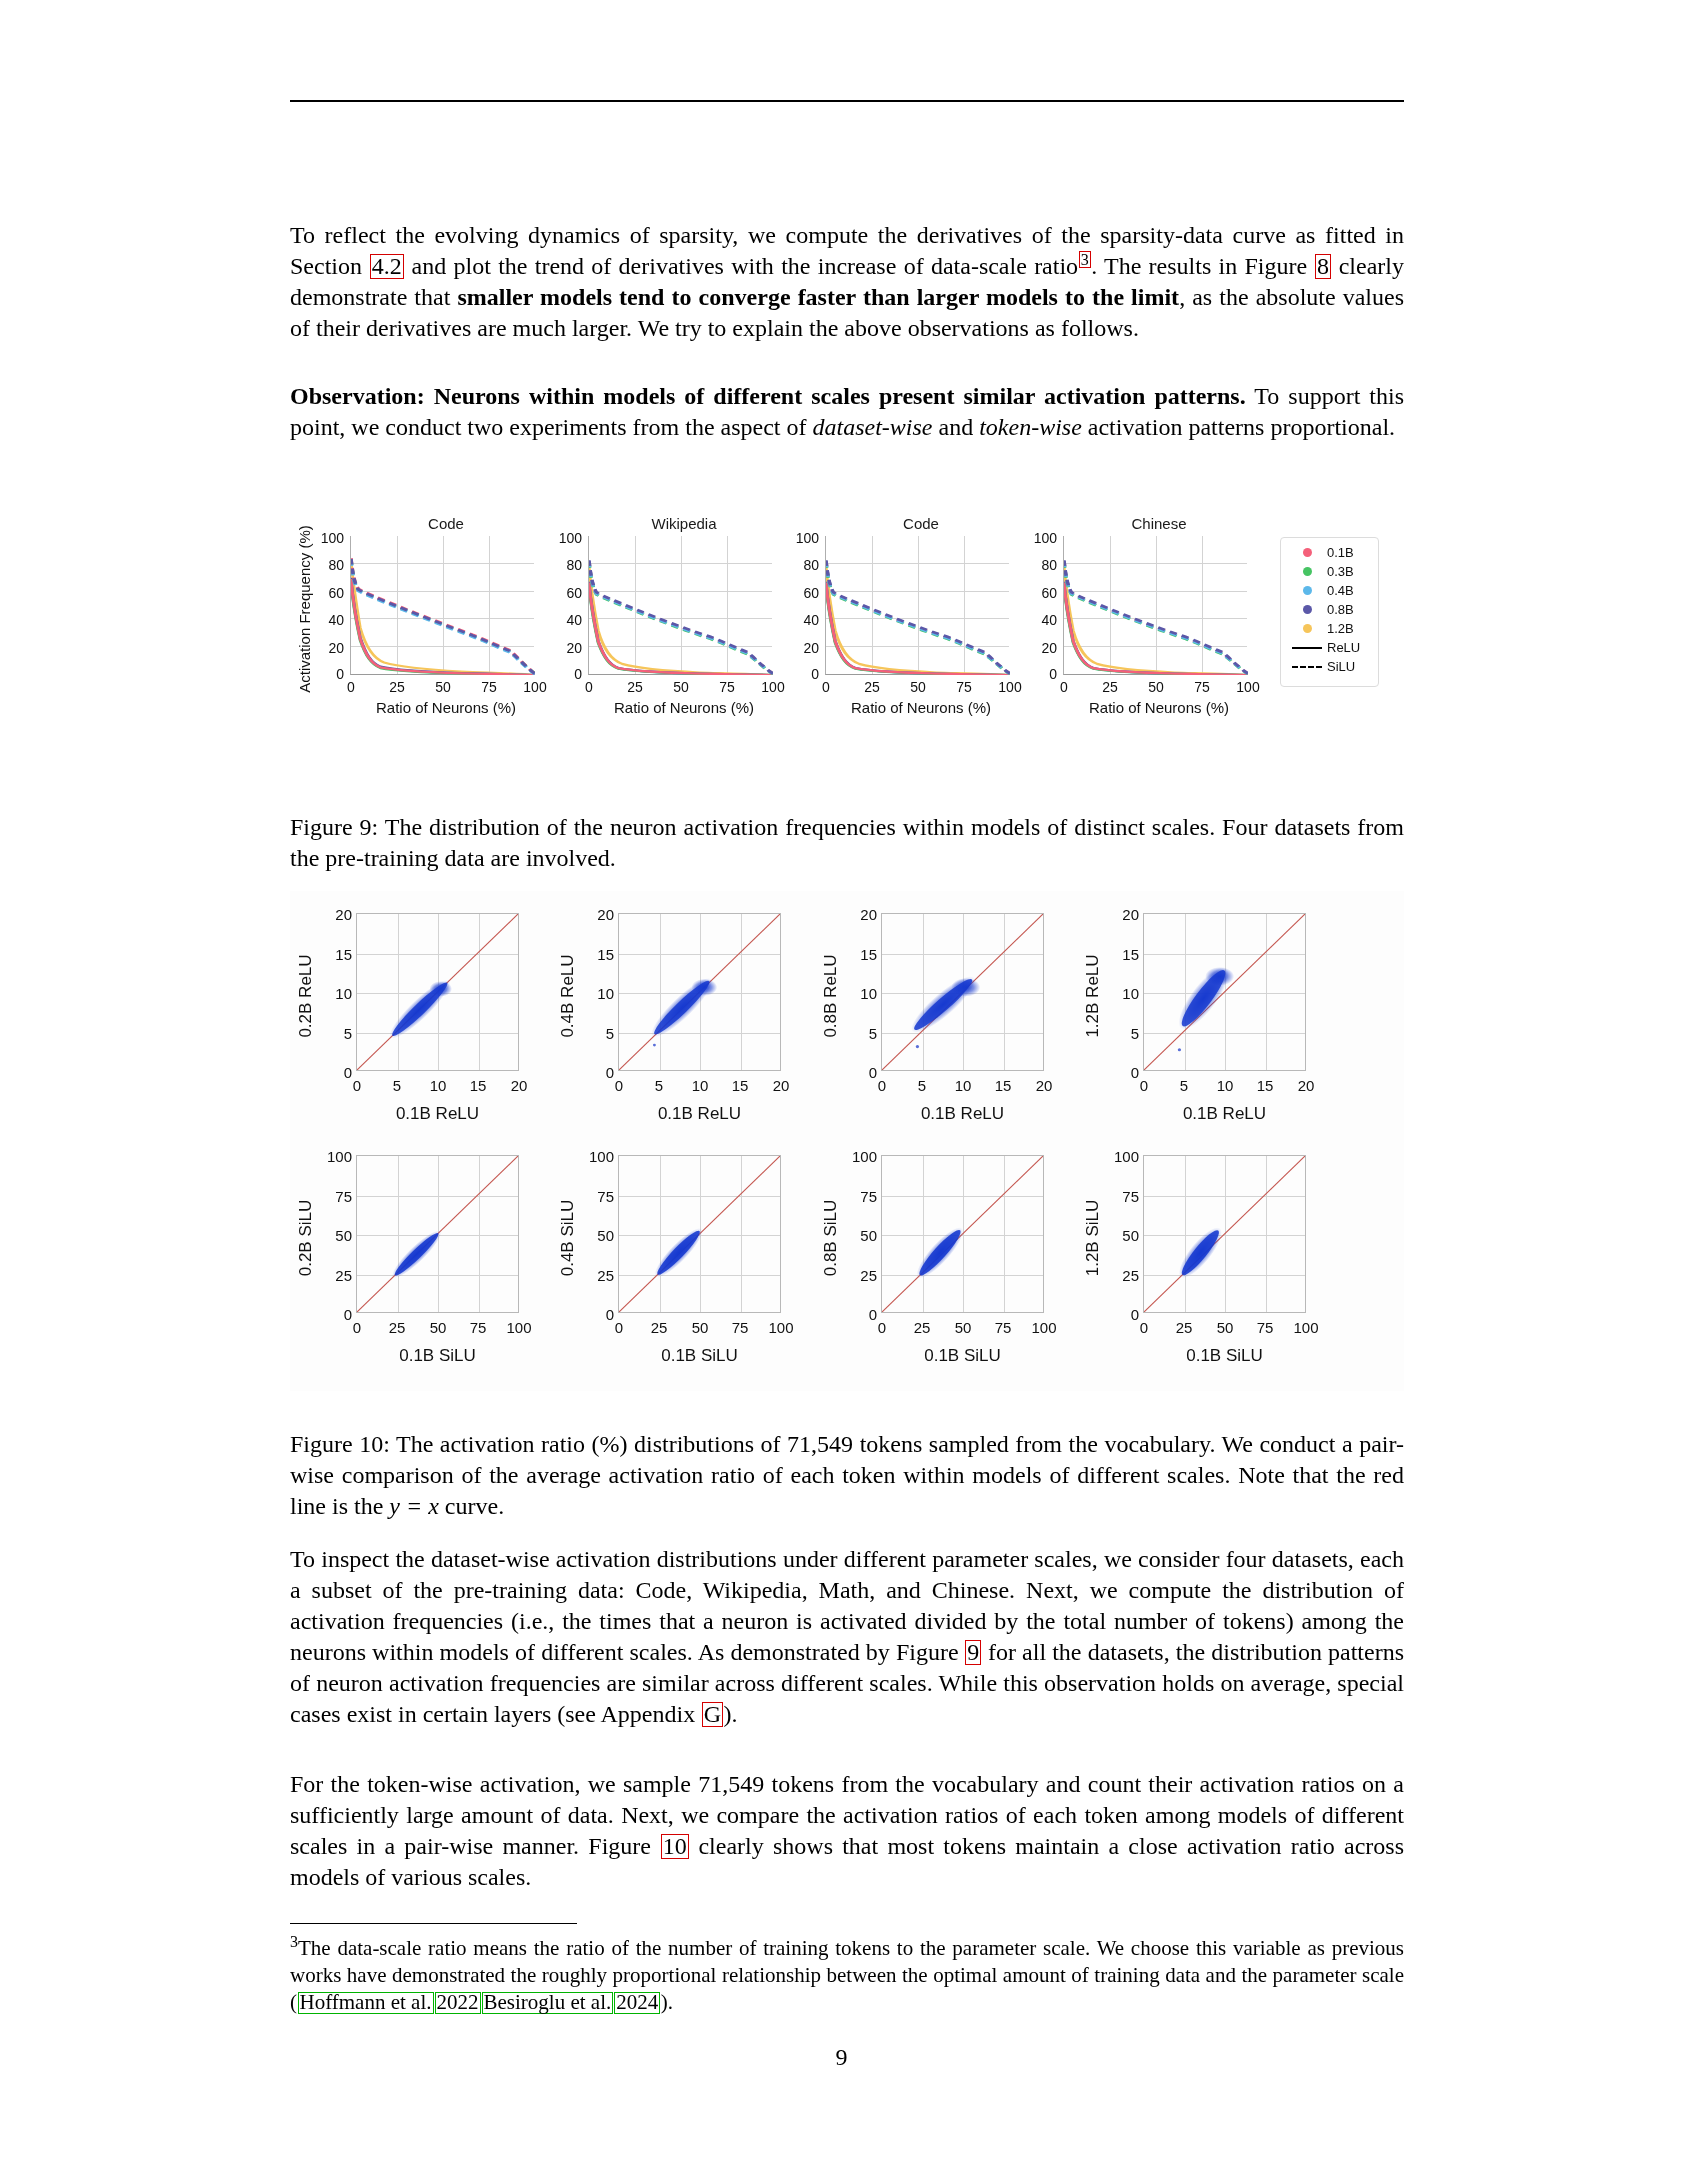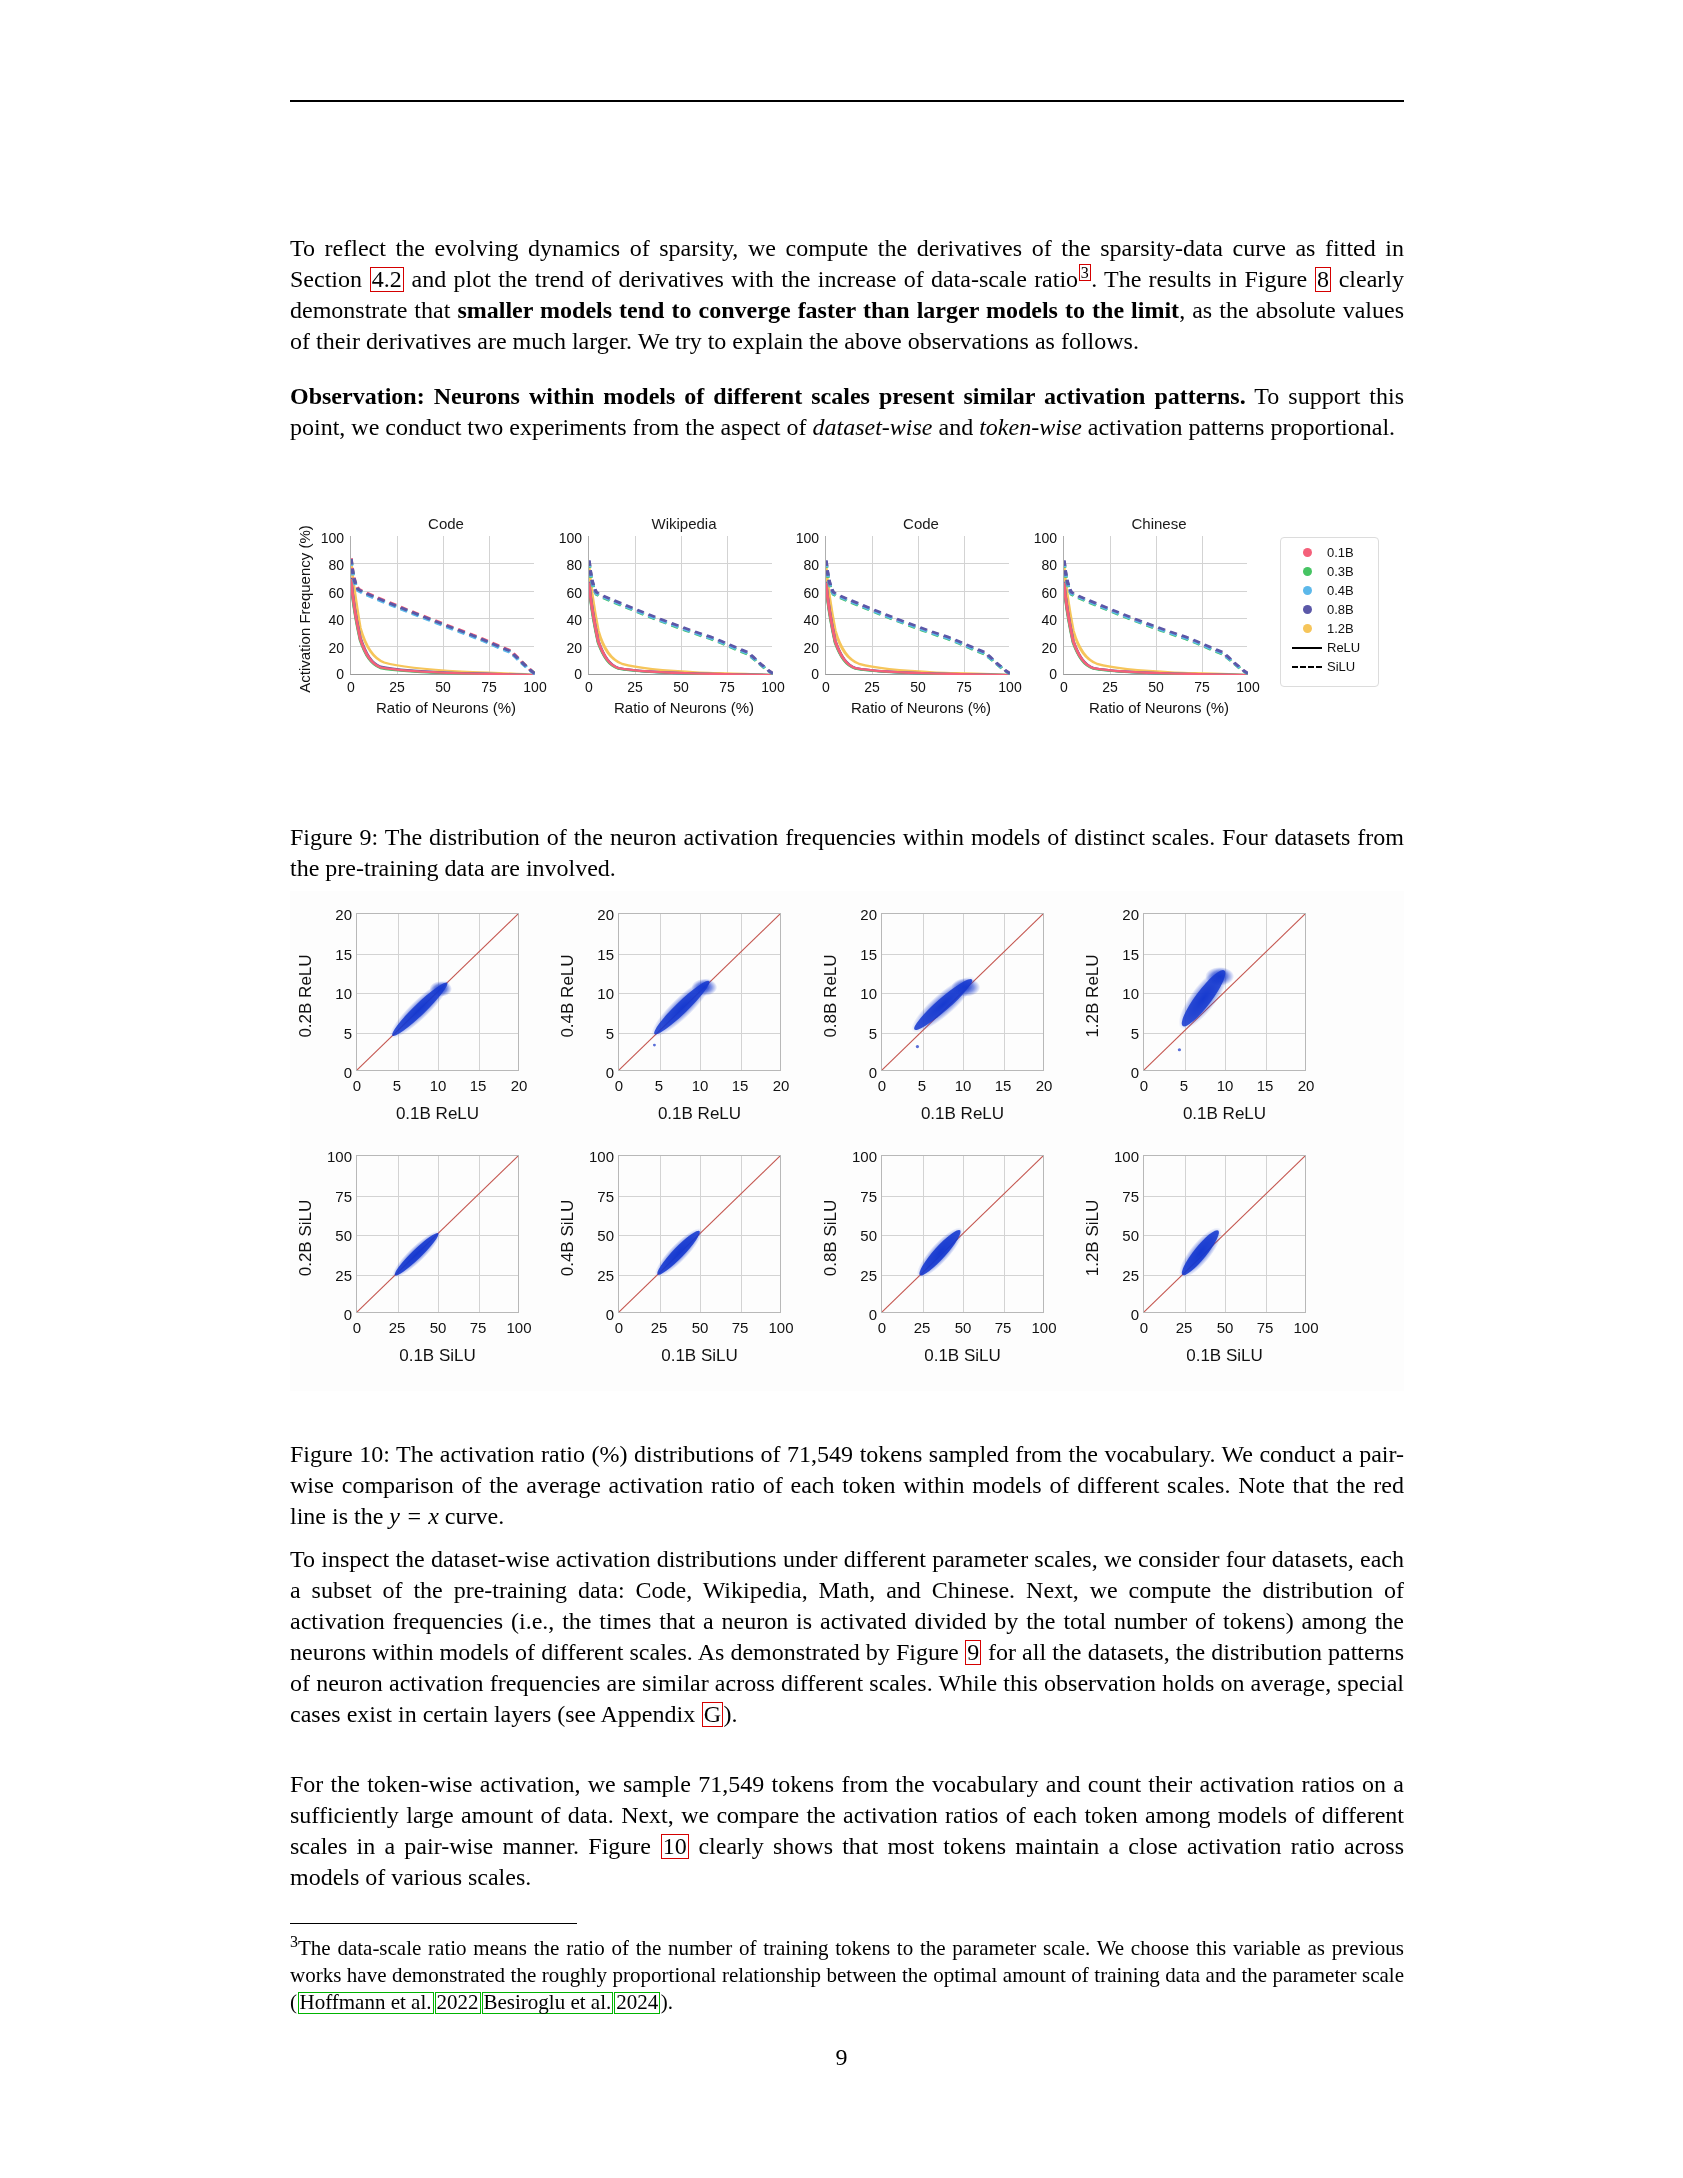--- a/index.html
+++ b/index.html
@@ -43,21 +43,21 @@
     border:1.4px solid #00b300; padding:0 1px; display:inline-block;
     line-height:.95em; margin:0 0.5px;
   }
   sup.fn { font-size:16px; vertical-align:super; line-height:0; }
   sup.fn .lnk { border:1.4px solid #d40000; }
 
   
   .figwrap { position:absolute; }
   .caption {
     position:absolute; left:290px; width:1114px;
-    font-size:24px; line-height:31px; text-align:justify;margin-top:10px;
+    font-size:24px; line-height:31px; text-align:justify;
   }
 
   
   #fig9 { left:290px; top:515px; width:1114px; height:262px; }
   .f9panel { position:absolute; top:0; width:246px; height:262px; }
   .f9title {
     position:absolute; left:51px; top:0; width:194px;
     text-align:center; font-family:"Liberation Sans", sans-serif;
     font-size:15px; color:#1a1a1a;
   }
@@ -143,21 +143,21 @@
     font-size:24px;
   }
 </style>
 </head>
 <body>
 
 <div class="page">
 
   <div class="rule"></div>
 
-  <div class="col" style="top:220px;margin-top:13px;">
+  <div class="col" style="top:220px;">
     <p class="body">
       <span>To reflect the evolving dynamics of sparsity, we compute the derivatives of the sparsity-data curve as fitted in Section </span><span class="lnk">4.2</span><span> and plot the trend of derivatives with the increase of data-scale ratio</span><sup class="fn"><span class="lnk">3</span></sup><span>. The results in Figure </span><span class="lnk">8</span><span> clearly demonstrate that </span><span class="b">smaller models tend to converge faster than larger models to the limit</span><span>, as the absolute values of their derivatives are much larger. We try to explain the above observations as follows.</span>
     </p>
   </div>
 
   <div class="col" style="top:381px;">
     <p class="body">
       <span class="b">Observation: Neurons within models of different scales present similar activation patterns.</span><span> To support this point, we conduct two experiments from the aspect of </span><span class="it">dataset-wise</span><span> and </span><span class="it">token-wise</span><span> activation patterns proportional.</span>
     </p>
   </div>

